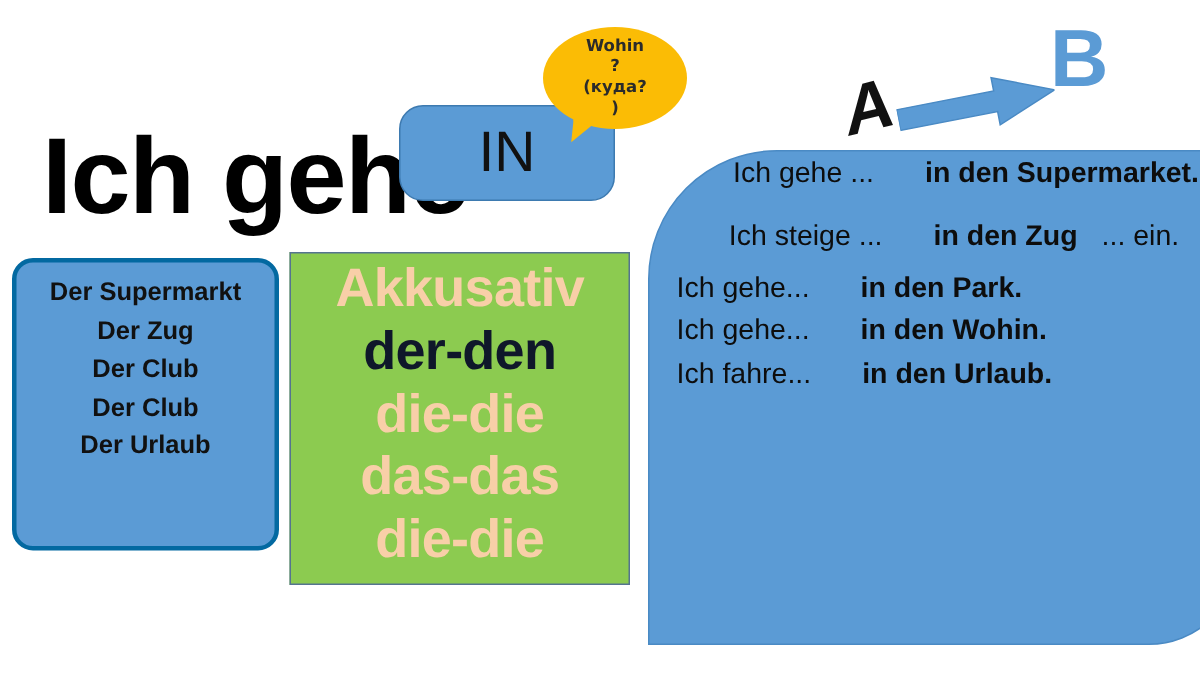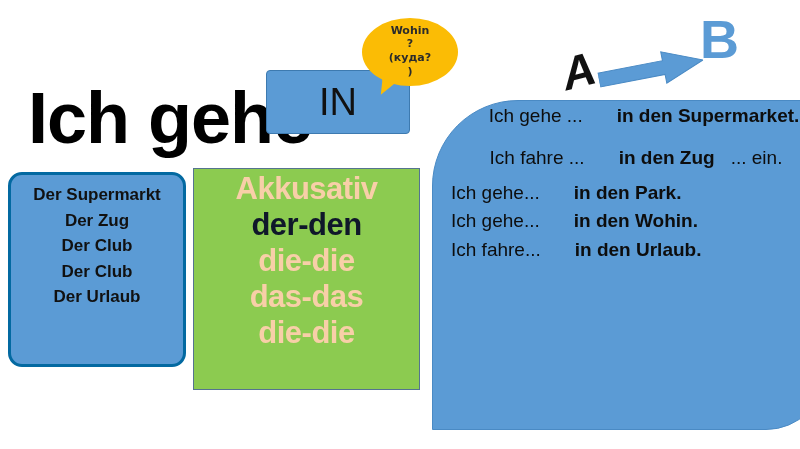--- a/index.html
+++ b/index.html
@@ -31,21 +31,21 @@
 
   
   #in-box {
     position: absolute;
     left: 266px;
     top: 70px;
     width: 142px;
     height: 62px;
     background: #5B9BD5;
     border: 1px solid #3d7ab0;
-    border-radius: 4px;
+    border-radius: 16px;
     display: flex;
     align-items: center;
     justify-content: center;
   }
   #in-box .label {
     font-size: 38px;
     color: #111111;
     line-height: 1;
   }
 
@@ -159,21 +159,21 @@
     width: 227px;
     height: 222px;
     background: #8CCB50;
     border: 1px solid #55748f;
     box-sizing: border-box;
     overflow: hidden;
     text-align: center;
     padding-top: 2px;
   }
   #case-box .line {
-    font-size: 31px;
+    font-size: 36px;
     font-weight: bold;
     color: #F8CFA8;
     line-height: 1.16;
     letter-spacing: -0.5px;
     white-space: nowrap;
   }
   #case-box .line.accent {
     color: #0f172a;
   }
 
@@ -271,21 +271,21 @@
     <div class="line">die-die</div>
   </div>
 
   <div id="sentence-panel">
 
     <div class="sentence first centered">
       <span class="pre">Ich gehe ...</span><span class="gap"></span><span class="strong">in den Supermarket.</span>
     </div>
 
     <div class="sentence second centered">
-      <span class="pre">Ich fahre ...</span><span class="gap"></span><span class="strong">in den Zug</span><span class="gap-sm"></span><span class="pre">... ein.</span>
+      <span class="pre">Ich steige ...</span><span class="gap"></span><span class="strong">in den Zug</span><span class="gap-sm"></span><span class="pre">... ein.</span>
     </div>
 
     <div class="sentence">
       <span class="pre">Ich gehe...</span><span class="gap"></span><span class="strong">in den Park.</span>
     </div>
 
     <div class="sentence">
       <span class="pre">Ich gehe...</span><span class="gap"></span><span class="strong">in den Wohin.</span>
     </div>
 

